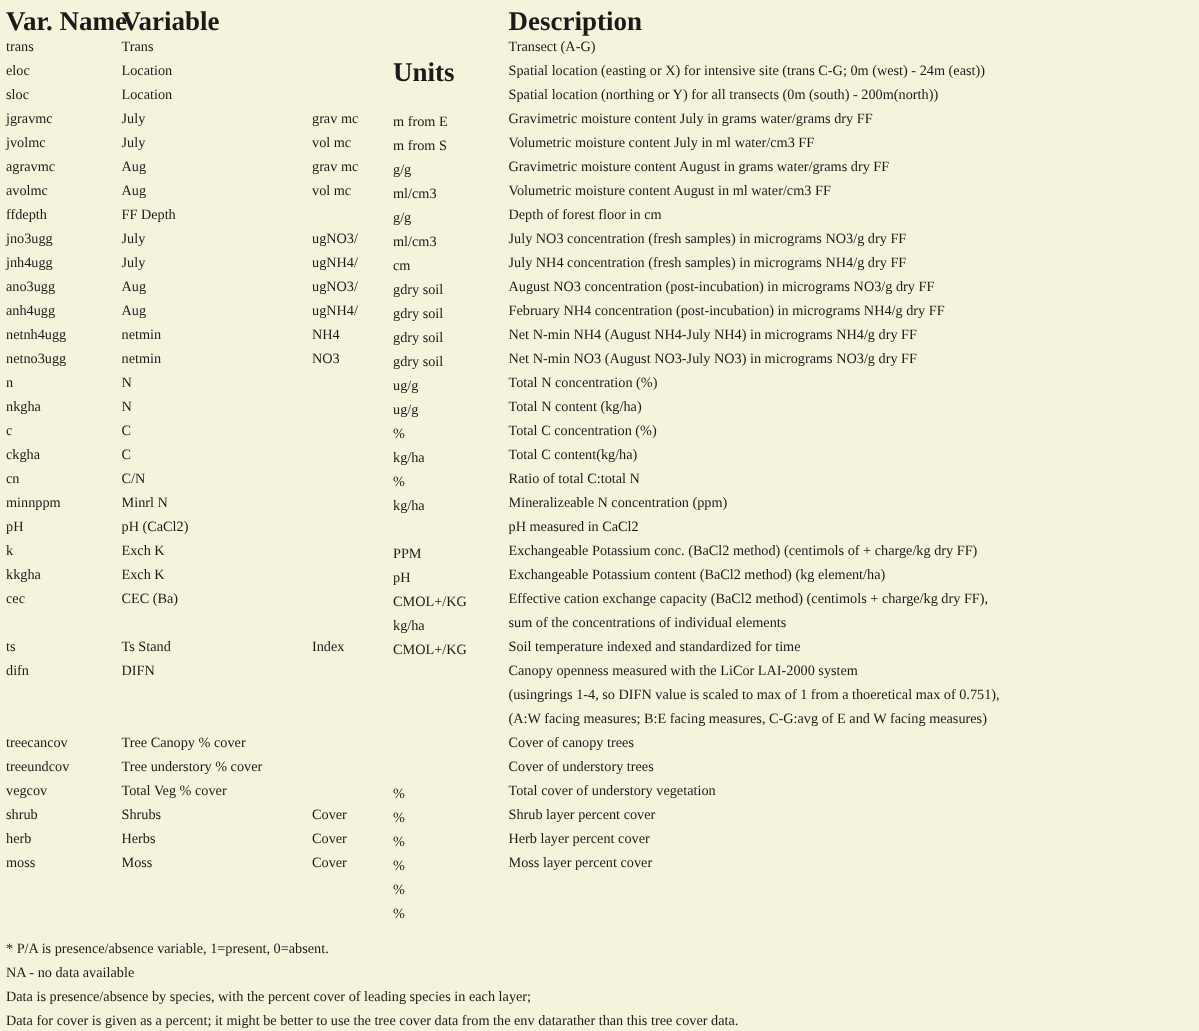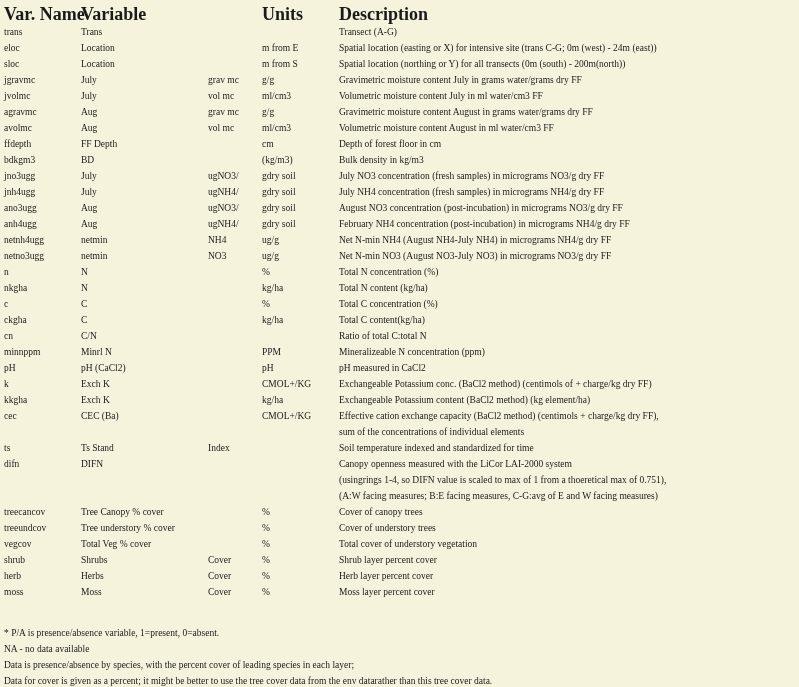--- a/index.html
+++ b/index.html
@@ -14,21 +14,21 @@
     position: absolute; top: 4px; left: 0; width: 799px; height: 18px;
     font-weight: bold; font-size: 18px;
   }
   .header span { position: absolute; top: 0; white-space: nowrap; }
   .rows { position: absolute; top: 24px; left: 0; width: 799px; }
   .row { position: relative; height: 16px; font-size: 9.5px; line-height: 16px; }
   .row span { position: absolute; top: 0; white-space: nowrap; }
   .c1 { left: 4px; }
   .c2 { left: 81px; }
   .c3 { left: 208px; }
-  .c4 { left: 262px; }
+  .c4 { left: 262px; margin-top: 34px; }
   .c5 { left: 339px; }
   .notes { position: absolute; top: 625px; left: 4px; font-size: 9.5px; line-height: 16px; }
   .notes div { white-space: nowrap; font-family: Liberation Serif, serif; }
 </style>
 </head>
 <body>
 
 <div class="header">
   <span class="c1">Var. Name</span>
   <span class="c2">Variable</span>
@@ -87,27 +87,20 @@
       <span class="c5">Volumetric moisture content August in ml water/cm3 FF</span>
     </div>
     <div class="row">
       <span class="c1">ffdepth</span>
       <span class="c2">FF Depth</span>
       <span class="c3"></span>
       <span class="c4">cm</span>
       <span class="c5">Depth of forest floor in cm</span>
     </div>
     <div class="row">
-      <span class="c1">bdkgm3</span>
-      <span class="c2">BD</span>
-      <span class="c3"></span>
-      <span class="c4">(kg/m3)</span>
-      <span class="c5">Bulk density in kg/m3</span>
-    </div>
-    <div class="row">
       <span class="c1">jno3ugg</span>
       <span class="c2">July</span>
       <span class="c3">ugNO3/</span>
       <span class="c4">gdry soil</span>
       <span class="c5">July NO3 concentration (fresh samples) in micrograms NO3/g dry FF</span>
     </div>
     <div class="row">
       <span class="c1">jnh4ugg</span>
       <span class="c2">July</span>
       <span class="c3">ugNH4/</span>

